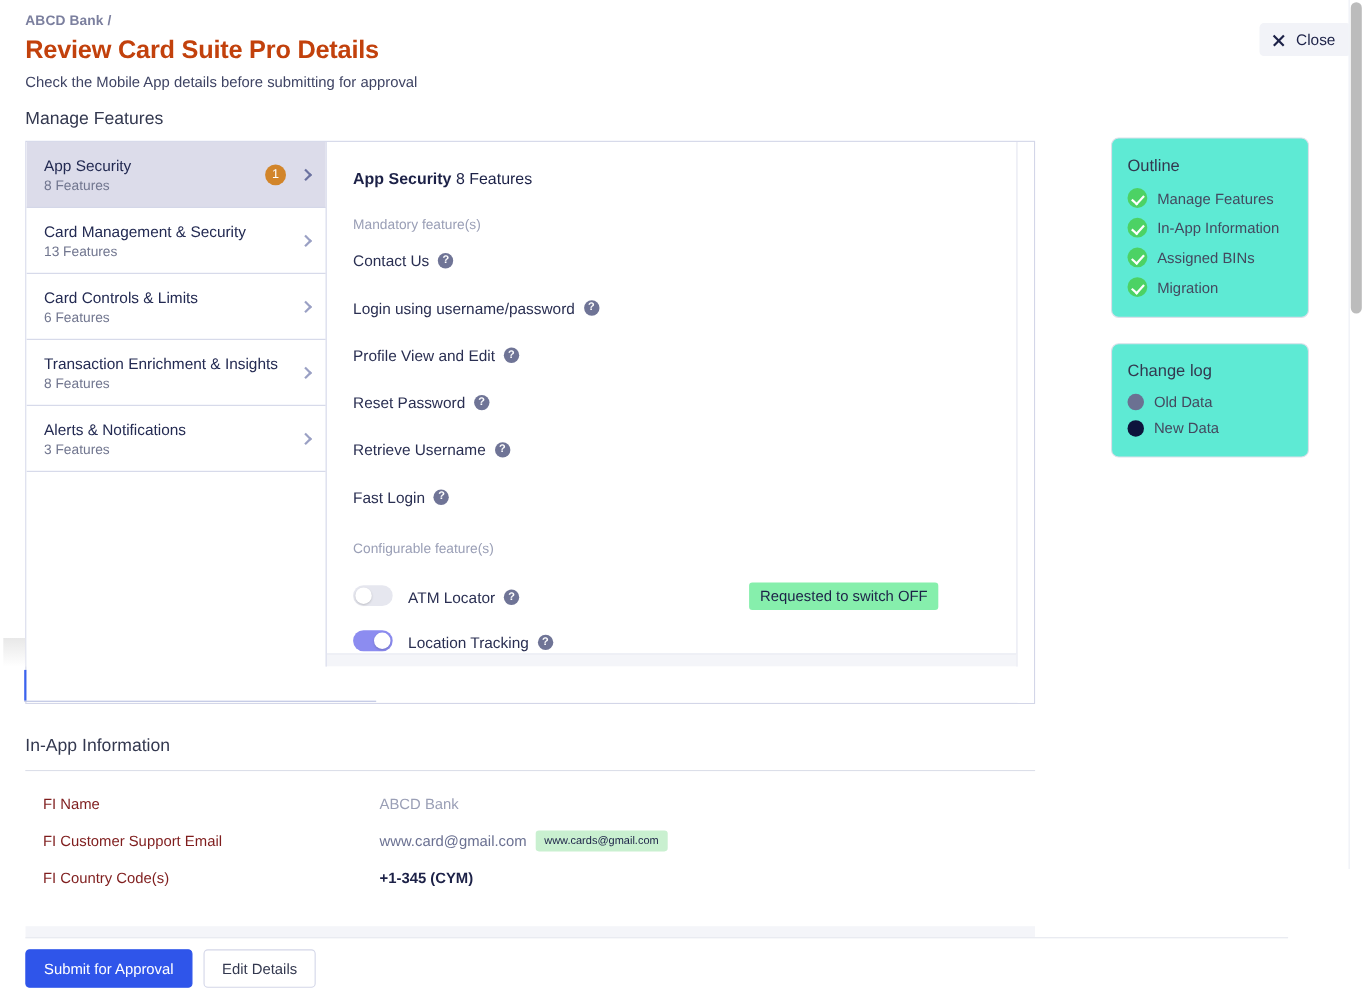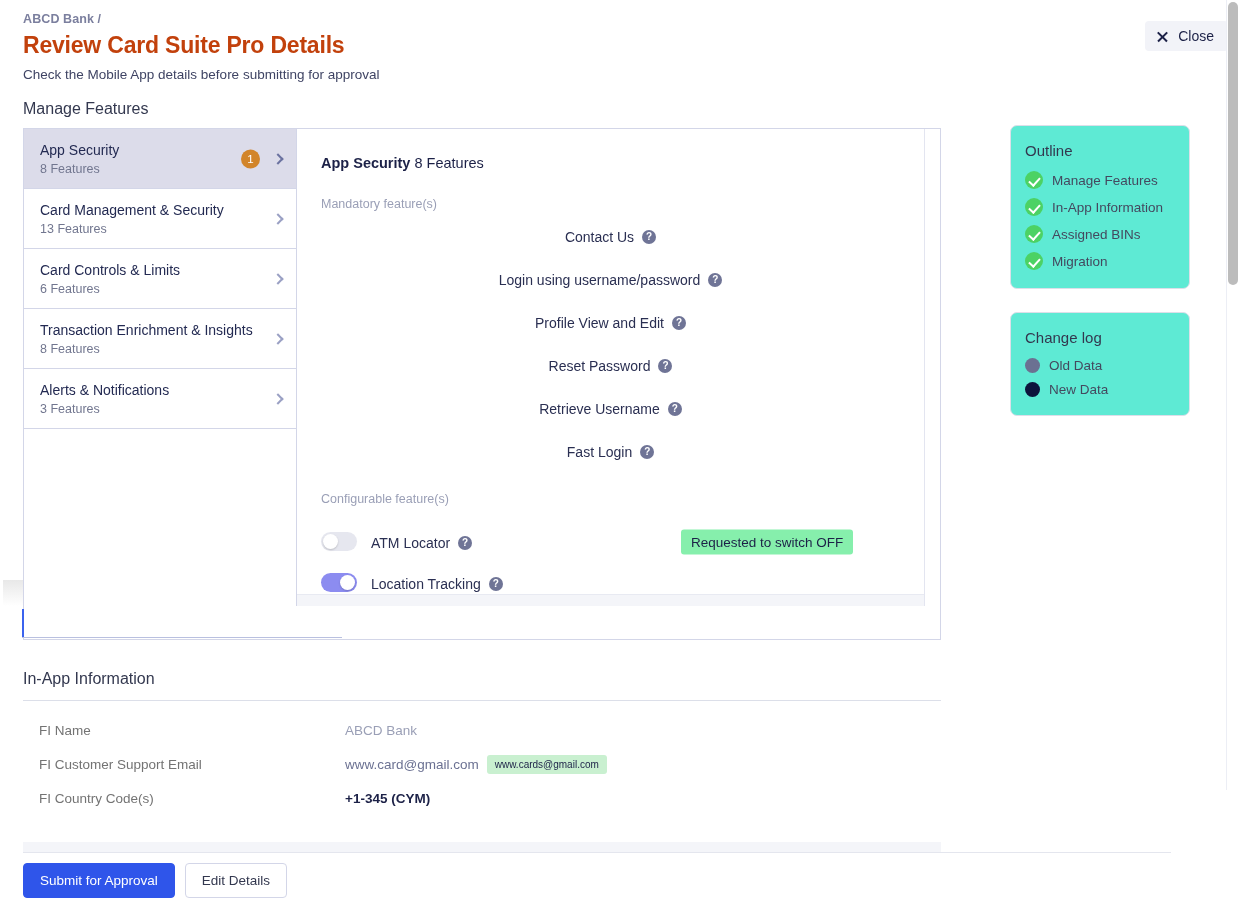--- a/index.html
+++ b/index.html
@@ -117,21 +117,20 @@
   }
   .feat-title b { font-weight: bold; }
   .feat-title span.light { font-weight: normal; }
   .group-label {
     font-size: 12.5px; color: #9a9fb6; margin-bottom: 18px;
   }
   .feat-row {
     display: flex; align-items: center; gap: 8px;
     font-size: 14px; color: #2a2f52;
     margin-bottom: 27px;
-    justify-content: center;
   }
   .help-icon {
     width: 14px; height: 14px; border-radius: 50%;
     background: #6f7496; color: #ffffff;
     font-size: 10px; line-height: 14px; text-align: center;
     font-weight: bold; flex: none; cursor: pointer;
   }
   .cfg-row {
     display: flex; align-items: flex-end;
     margin-bottom: 22px; position: relative;
@@ -208,21 +207,21 @@
     background: #ffffff;
     overflow: hidden;
   }
   .iai-row {
     display: flex; align-items: center;
     padding: 0 0 0 16px; height: 34px;
   }
   .iai-row:first-child { margin-top: 12px; }
   .iai-label {
     width: 306px; flex: none;
-    font-size: 13.5px; color: #737373;
+    font-size: 13.5px; color: #7f1d1d;
   }
   .iai-value {
     font-size: 13.5px; color: #1c2147;
     display: flex; align-items: center; gap: 8px;
   }
   .iai-value.muted { color: #9a9fb6; }
   .iai-value.old { color: #6b7192; }
   .iai-value.bold { font-weight: bold; }
   .chip-green-inline {
     background: #c9f0d0; color: #1c2147;

